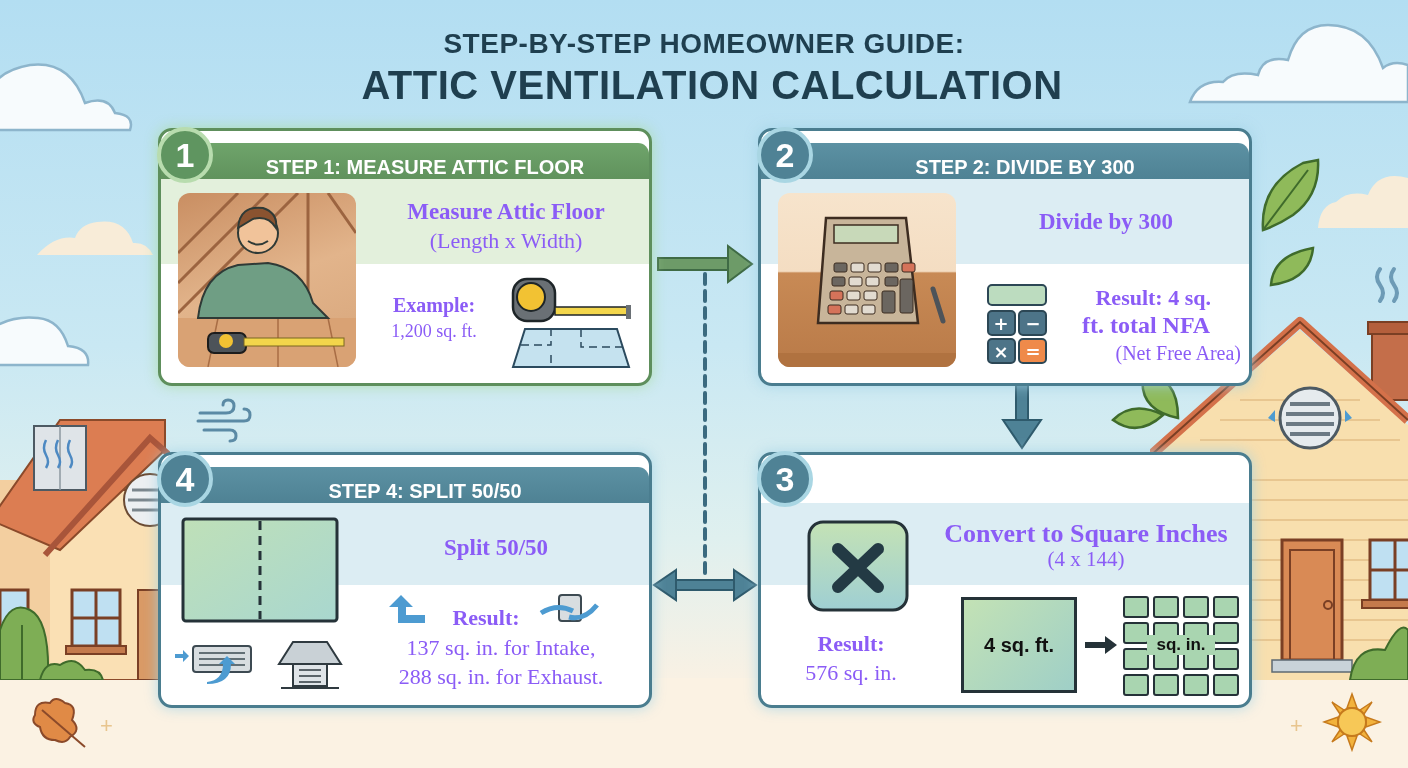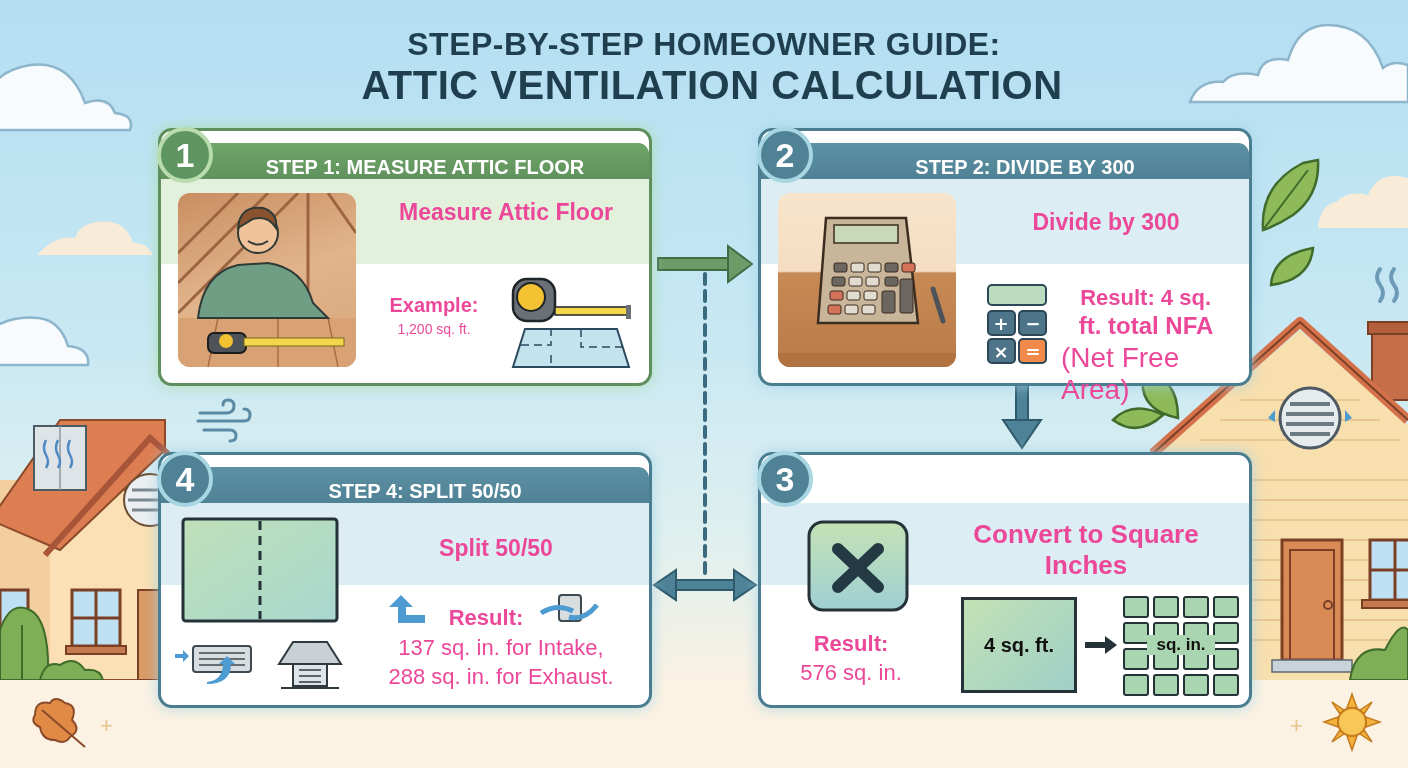--- a/index.html
+++ b/index.html
@@ -9,21 +9,21 @@
     background: linear-gradient(180deg, #b3def2 0%, #c9e8f3 45%, #dff0ef 70%, #f8f1e4 88%, #fbf3e5 100%);
     position: relative;
   }
   .abs { position: absolute; }
 
   
   .title {
     position: absolute; left: 0; top: 26px; width: 1408px; text-align: center;
     color: #1f3f4f; font-weight: bold; letter-spacing: 0.5px;
   }
-  .title .l1 { font-size: 32px; line-height: 36px; }
+  .title .l1 { font-size: 28px; line-height: 36px; }
   .title .l2 { font-size: 40px; line-height: 46px; margin-left: 16px; }
 
   
   .ground { position: absolute; left: 0; top: 678px; width: 1408px; height: 90px; background: #fbf2e3; }
 
   
   .card {
     position: absolute; background: #fff; border-radius: 14px; border: 3px solid;
     overflow: visible;
   }
@@ -39,21 +39,21 @@
   .card .band { position: absolute; left: 0; right: 0; top: 48px; height: 85px; }
   .card.green { border-color: #5e8f5c; box-shadow: 0 0 14px rgba(170,220,160,0.8); }
   .card.green .hdr { background: linear-gradient(#6fa46b, #5b8c58); }
   .card.green .badge { background: #5f9560; border-color: #b8dcae; }
   .card.green .band { background: #e3f0dc; }
   .card.teal { border-color: #4a7d8f; box-shadow: 0 0 14px rgba(160,210,230,0.8); }
   .card.teal .hdr { background: linear-gradient(#5c91a3, #4a7d8f); }
   .card.teal .badge { background: #4f8295; border-color: #a9d6e3; }
   .card.teal .band { background: #dcedf3; }
 
-  .txt { position: absolute; text-align: center; color: #ec4899; }
+  .txt { position: absolute; text-align: center; color: #8b5cf6; font-family: Liberation Serif, serif; }
   .bold { font-weight: bold; }
 
   
   .attic-img {
     position: absolute; border-radius: 12px; overflow: hidden;
     background: linear-gradient(160deg, #c98e62 0%, #e2b48b 50%, #d7a57a 100%);
   }
   .calc-img {
     position: absolute; border-radius: 12px; overflow: hidden;
     background: linear-gradient(180deg, #f7e4cc 0%, #f4ddc2 45%, #c88a55 46%, #b97a48 100%);
@@ -259,22 +259,23 @@
       <path d="M20 125 Q25 80 60 72 L90 70 Q125 75 135 110 L150 125 Z" fill="#6f9e84" stroke="#2f3a36" stroke-width="2"></path>
       <circle cx="80" cy="40" r="20" fill="#f1c39a" stroke="#2f3a36" stroke-width="2"></circle>
       <path d="M60 35 Q62 12 85 15 Q100 20 98 35 Q90 22 75 26 Z" fill="#8a5330" stroke="#2f3a36" stroke-width="2"></path>
       <path d="M70 48 Q80 55 90 48" fill="none" stroke="#2f3a36" stroke-width="2"></path>
       <rect x="30" y="140" width="38" height="20" rx="6" fill="#4d5359" stroke="#1c1c1c" stroke-width="2"></rect>
       <circle cx="48" cy="148" r="7" fill="#f2c233"></circle>
       <rect x="66" y="145" width="100" height="8" fill="#f3d64b" stroke="#7a6620" stroke-width="1"></rect>
     </svg>
   </div>
   <div class="txt bold" style="left:210px;top:68px;width:270px;font-size:23px;">Measure Attic Floor</div>
+  <div class="txt" style="left:210px;top:97px;width:270px;font-size:22px;">(Length x Width)</div>
   <div class="txt bold" style="left:208px;top:163px;width:130px;font-size:20px;">Example:</div>
-  <div class="txt" style="left:208px;top:190px;width:130px;font-size:14px;">1,200 sq. ft.</div>
+  <div class="txt" style="left:208px;top:190px;width:130px;font-size:18px;">1,200 sq. ft.</div>
   <svg class="abs" style="left:348px;top:144px" width="125" height="50" viewBox="0 0 125 50">
     <rect x="4" y="4" width="42" height="42" rx="14" fill="#6a7075" stroke="#1e2528" stroke-width="2.5"></rect>
     <circle cx="22" cy="22" r="14" fill="#f2c233" stroke="#1e2528" stroke-width="2"></circle>
     <rect x="46" y="32" width="72" height="8" fill="#f3d64b" stroke="#1e2528" stroke-width="1.5"></rect>
     <rect x="117" y="30" width="5" height="14" fill="#6a7075"></rect>
   </svg>
   <svg class="abs" style="left:350px;top:196px" width="120" height="42" viewBox="0 0 120 42">
     <path d="M14 2 L106 2 L118 40 L2 40 Z" fill="#c5e2ef" stroke="#2b4a5e" stroke-width="2"></path>
     <g stroke="#2b4a5e" stroke-width="1.5" stroke-dasharray="8 5" fill="none">
         <path d="M10 18 L40 18 L40 2"></path>
@@ -324,21 +325,21 @@
     <rect x="33" y="56" width="27" height="24" rx="4" fill="#ef8a4a" stroke="#2c4755" stroke-width="2"></rect>
     <g fill="#fff" font-family="DejaVu Sans, sans-serif" font-size="18" font-weight="bold" text-anchor="middle">
       <text x="15" y="47">+</text>
         <text x="47" y="47">−</text>
         <text x="15" y="75">×</text>
         <text x="47" y="75">=</text>
     </g>
   </svg>
   <div class="txt bold" style="left:300px;top:154px;width:150px;font-size:22px;text-align:right;">Result: 4 sq.</div>
   <div class="txt bold" style="left:300px;top:181px;width:170px;font-size:24px;text-align:center;">ft. total NFA</div>
-  <div class="txt" style="left:300px;top:211px;width:180px;font-size:28px;text-align:left;">(Net Free Area)</div>
+  <div class="txt" style="left:300px;top:211px;width:180px;font-size:20px;text-align:right;">(Net Free Area)</div>
 </div>
 
 <div class="card teal" style="left:158px;top:452px;width:494px;height:256px;">
   <div class="hdr">STEP 4: SPLIT 50/50</div>
   <div class="band" style="height:82px;"></div>
   <div class="badge">4</div>
   <svg class="abs" style="left:20px;top:62px" width="160" height="108" viewBox="0 0 160 108">
     <defs>
         <linearGradient id="g4" x1="0" y1="0" x2="1" y2="1">
           <stop offset="0" stop-color="#bfe0b8"></stop>
@@ -389,20 +390,21 @@
     <defs>
         <linearGradient id="g3" x1="0" y1="0" x2="0" y2="1">
           <stop offset="0" stop-color="#c4e2b5"></stop>
           <stop offset="1" stop-color="#9fcfd3"></stop>
         </linearGradient>
       </defs>
     <rect x="3" y="3" width="98" height="88" rx="14" fill="url(#g3)" stroke="#253238" stroke-width="3"></rect>
     <path d="M32 30 L72 68 M72 30 L32 68" stroke="#233a44" stroke-width="12" stroke-linecap="round"></path>
   </svg>
   <div class="txt bold" style="left:170px;top:64px;width:310px;font-size:26px;">Convert to Square Inches</div>
+  <div class="txt" style="left:170px;top:92px;width:310px;font-size:21px;">(4 x 144)</div>
   <div class="txt bold" style="left:20px;top:176px;width:140px;font-size:22px;">Result:</div>
   <div class="txt" style="left:20px;top:205px;width:140px;font-size:22px;">576 sq. in.</div>
   <div class="abs" style="left:200px;top:142px;width:116px;height:96px;border:3px solid #253238;background:linear-gradient(135deg,#c3e2b5,#9fcfc7);display:flex;align-items:center;justify-content:center;">
     <span style="font-weight:bold;font-size:20px;color:#111;">4 sq. ft.</span>
   </div>
   <svg class="abs" style="left:324px;top:181px" width="34" height="18" viewBox="0 0 34 18">
     <rect x="0" y="6" width="22" height="6" fill="#253238"></rect>
       <path d="M20 0 L32 9 L20 18 Z" fill="#253238"></path>
   </svg>
   <div class="abs" style="left:362px;top:141px;width:116px;height:100px;display:grid;grid-template-columns:repeat(4,1fr);grid-template-rows:repeat(4,1fr);gap:4px;">

